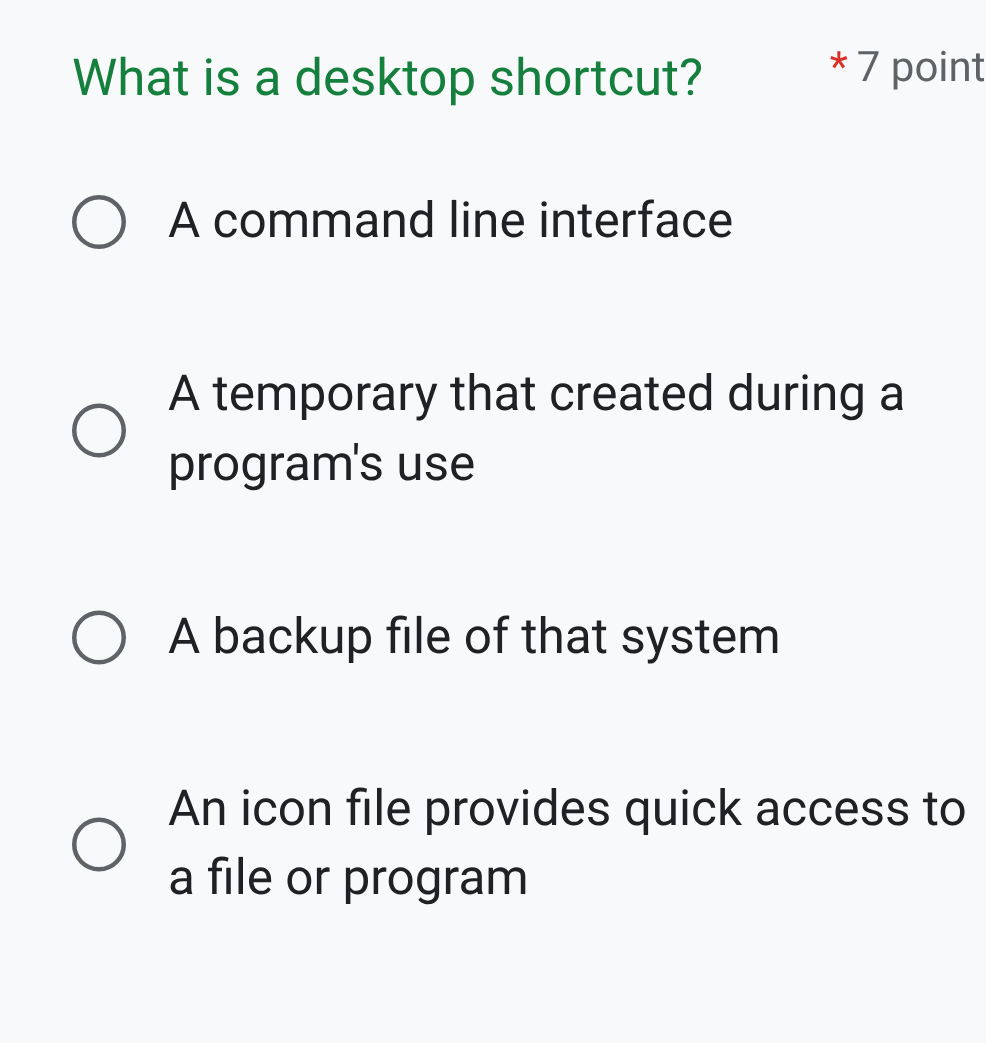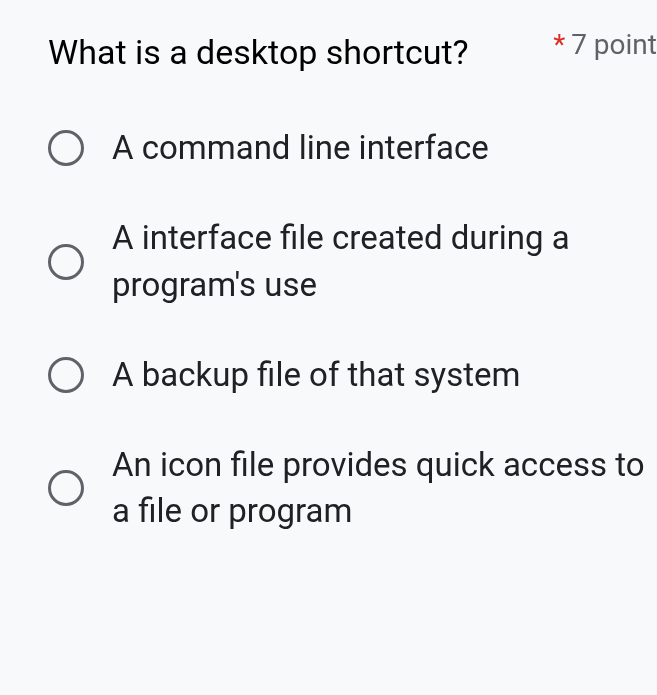--- a/index.html
+++ b/index.html
@@ -17,41 +17,41 @@
     }
     .question-header {
       display: flex;
       justify-content: space-between;
       align-items: flex-start;
       margin-bottom: 48px;
     }
     .question-text {
       font-size: 34px;
       line-height: 1.45;
-      color: #000000;
+      color: #15803d;
       flex: 1;
       padding-right: 20px;
       font-weight: 400;
     }
     .points-badge {
       font-size: 28px;
       color: #5f6368;
       white-space: nowrap;
       display: flex;
       align-items: baseline;
       gap: 6px;
     }
     .asterisk {
       color: #d93025;
       font-size: 28px;
     }
     .options-list {
       display: flex;
       flex-direction: column;
-      gap: 44px;
+      gap: 69px;
       margin-top: 27px;
     }
     .option-row {
       display: flex;
       align-items: center;
       gap: 28px;
       cursor: pointer;
     }
     .radio-circle {
       flex-shrink: 0;
@@ -79,21 +79,21 @@
   </div>
 </div>
 
 <div class="options-list">
   <div class="option-row">
     <div class="radio-circle"></div>
     <div class="option-label">A command line interface</div>
   </div>
   <div class="option-row">
     <div class="radio-circle"></div>
-    <div class="option-label">A interface file created during a program's use</div>
+    <div class="option-label">A temporary that created during a program's use</div>
   </div>
   <div class="option-row">
     <div class="radio-circle"></div>
     <div class="option-label">A backup file of that system</div>
   </div>
   <div class="option-row">
     <div class="radio-circle"></div>
     <div class="option-label">An icon file provides quick access to a file or program</div>
   </div>
 </div>

